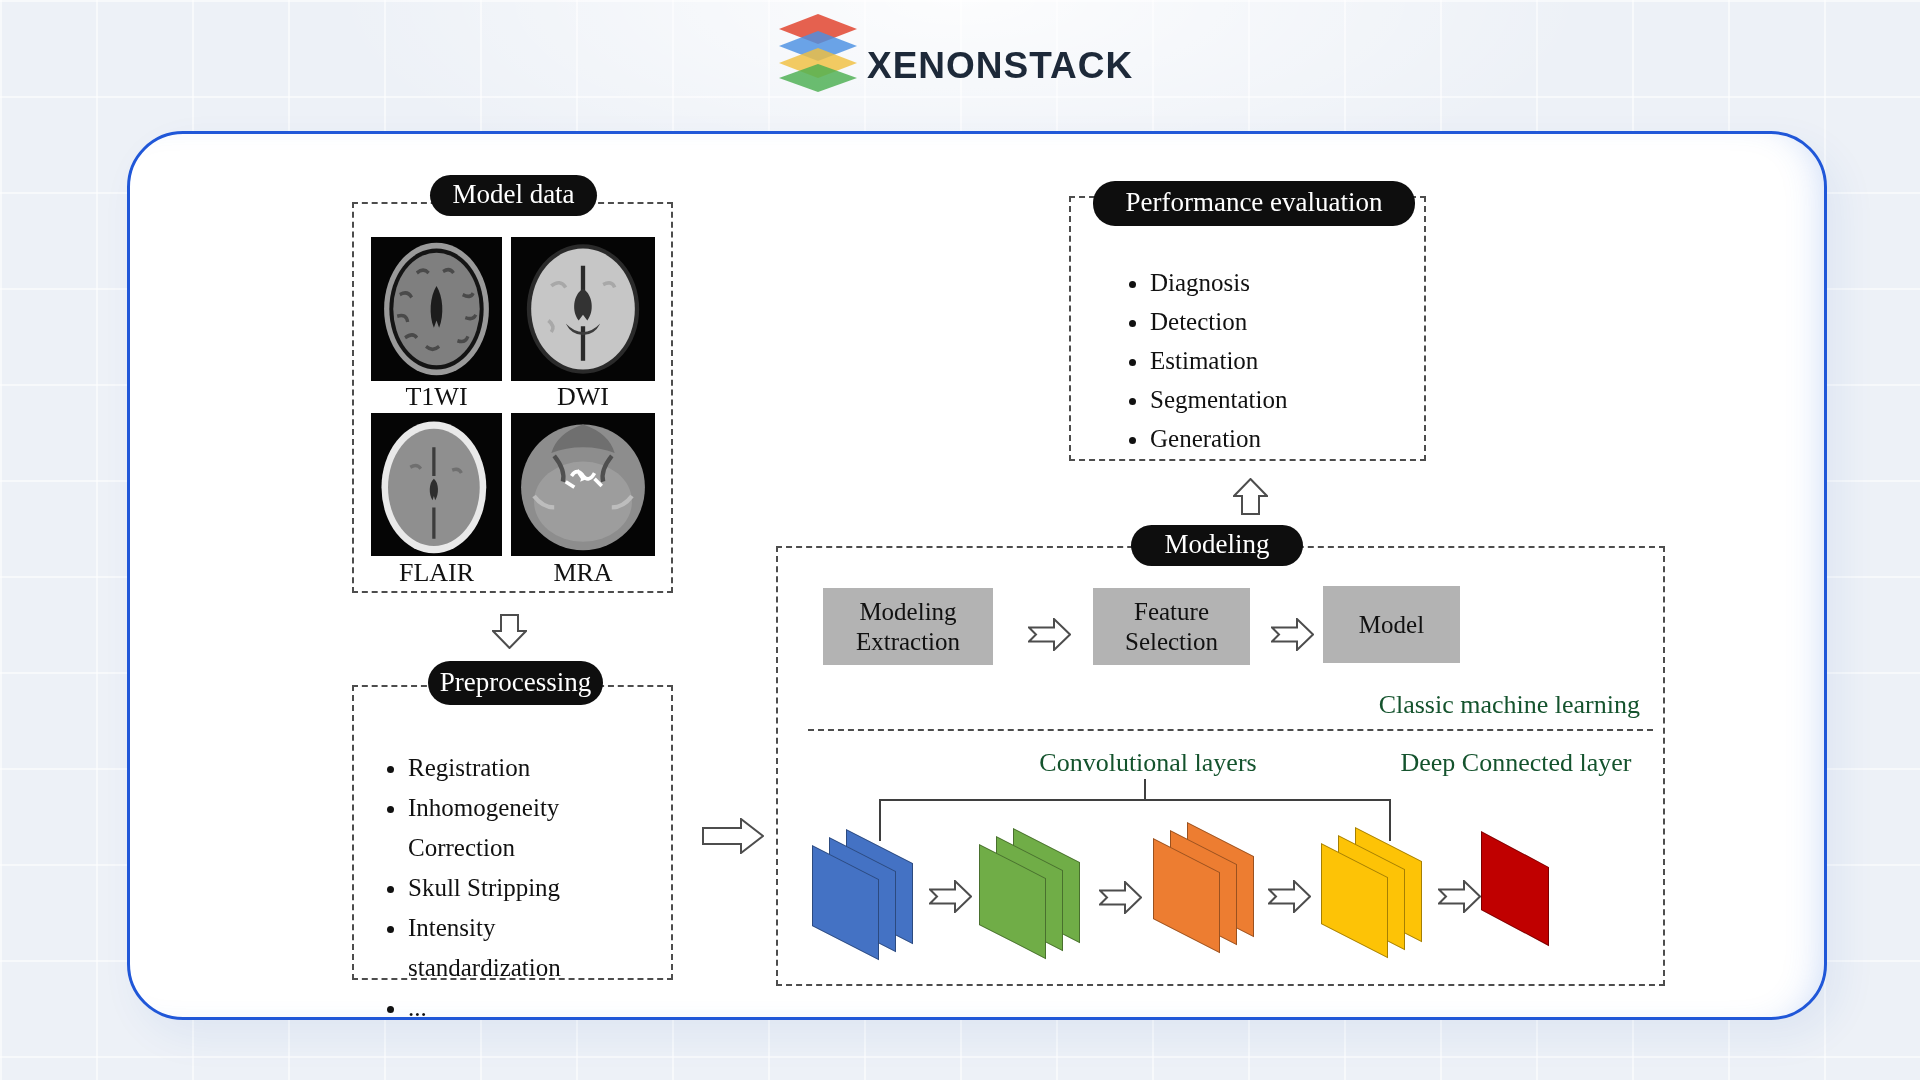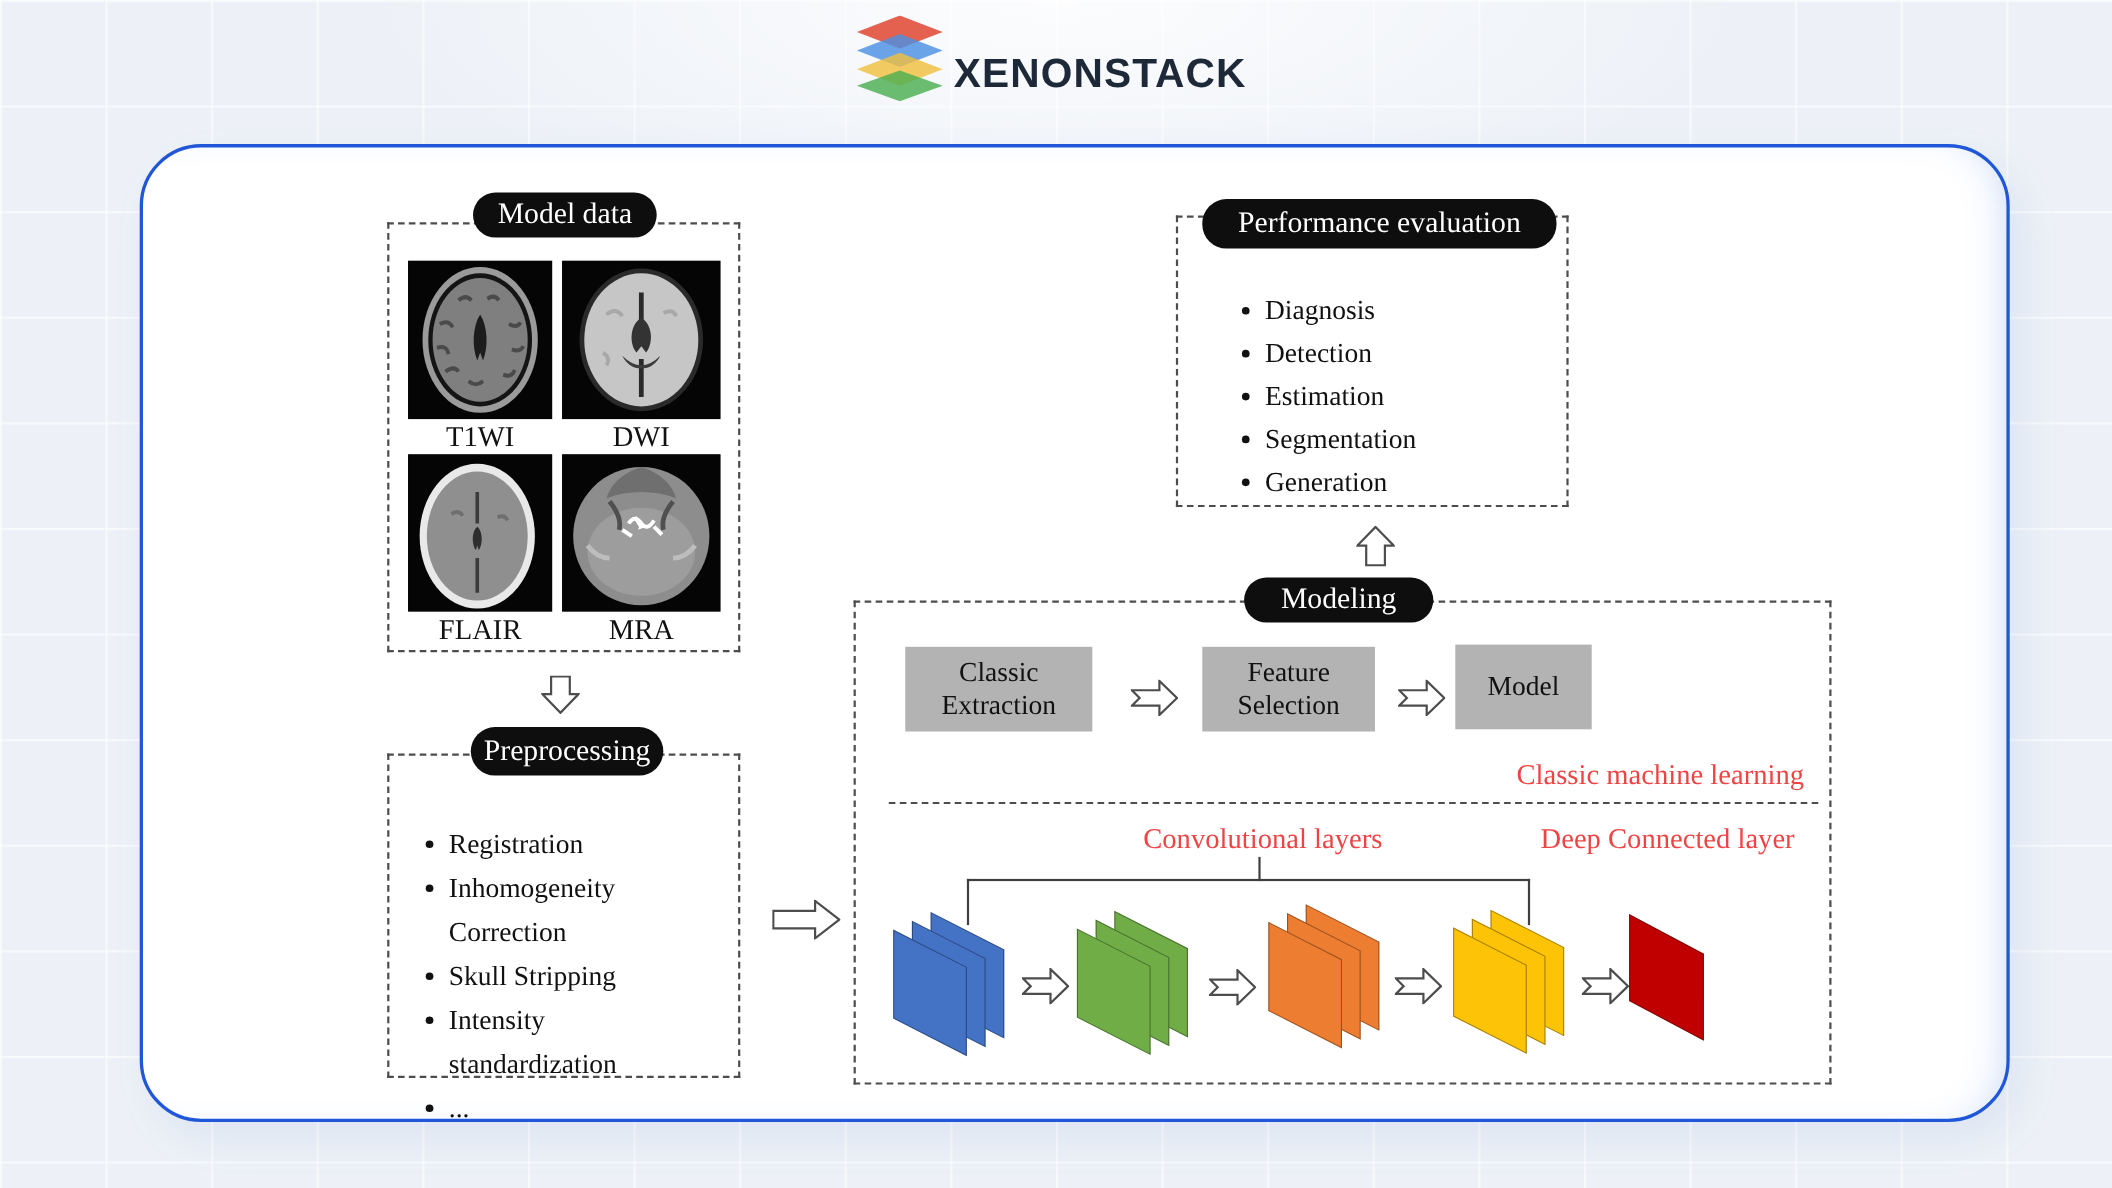--- a/index.html
+++ b/index.html
@@ -36,21 +36,21 @@
   .scan-label { position:absolute; font-size:26px; color:#111; text-align:center; }
   ul.bullets { position:absolute; list-style:disc outside;margin-top:20px; }
   ul.bullets li { font-size:25px; color:#111; line-height:40px; }
   .arrow { position:absolute; }
   .arrow svg { display:block; }
   .gray-box {
     position:absolute; background:#b3b3b3; color:#111;
     display:flex; align-items:center; justify-content:center; text-align:center;
     font-size:25px; line-height:1.2; padding:4px 14px;
   }
-  .caption { position:absolute; font-size:26px; color:#ef4444; }
+  .caption { position:absolute; font-size:26px; color:#14532d; }
   .sep-line { position:absolute; border-top:2px dashed #4d4d4d; height:0; }
   .bracket { position:absolute; background:#3f3f3f; }
   .stack { position:absolute; width:101px; height:131px; }
   .sheet {
     position:absolute; width:67px; height:81px;
     transform:skewY(27deg); transform-origin:top left;
     border:1px solid rgba(0,0,0,0.35);
   }
   .sheet.s0 { left:0;  top:16px; z-index:3; }
   .sheet.s1 { left:17px; top:8px; z-index:2; }
@@ -157,33 +157,33 @@
 
   <div class="dashed-box" style="left:646px; top:412px; width:889px; height:440px;"></div>
   <div class="pill" style="left:1001px; top:391px; width:172px; height:41px;">Modeling</div>
 
   <div class="arrow" style="left:1103px; top:344px;">
     <svg width="35" height="37" viewBox="0 0 35 37">
       <polygon points="17.5,1 34,18 26,18 26,36 9,36 9,18 1,18" fill="#ffffff" stroke="#4d4d4d" stroke-width="2"></polygon>
     </svg>
   </div>
 
-  <div class="gray-box" style="left:693px; top:454px; width:170px; height:77px;">Classic Extraction</div>
+  <div class="gray-box" style="left:693px; top:454px; width:170px; height:77px;">Modeling Extraction</div>
   <div class="arrow" style="left:898px; top:484px;">
     <svg width="43" height="33" viewBox="0 0 43 33">
       <polygon points="1,9.5 26,9.5 26,1 42,16.5 26,32 26,23.5 1,23.5 8,16.5" fill="#ffffff" stroke="#4d4d4d" stroke-width="2"></polygon>
     </svg>
   </div>
   <div class="gray-box" style="left:963px; top:454px; width:157px; height:77px;">Feature Selection</div>
   <div class="arrow" style="left:1141px; top:484px;">
     <svg width="43" height="33" viewBox="0 0 43 33">
       <polygon points="1,9.5 26,9.5 26,1 42,16.5 26,32 26,23.5 1,23.5 8,16.5" fill="#ffffff" stroke="#4d4d4d" stroke-width="2"></polygon>
     </svg>
   </div>
-  <div class="gray-box" style="left:1193px; top:452px; width:124px; height:77px;">Model</div>
+  <div class="gray-box" style="left:1193px; top:452px; width:137px; height:77px;">Model</div>
   <div class="caption" style="left:1210px; top:556px; width:300px; text-align:right;">Classic machine learning</div>
 
   <div class="sep-line" style="left:678px; top:595px; width:845px;"></div>
 
   <div class="caption" style="left:868px; top:614px; width:300px; text-align:center;">Convolutional layers</div>
   <div class="caption" style="left:1236px; top:614px; width:300px; text-align:center;">Deep Connected layer</div>
 
   <div class="bracket" style="left:749px; top:665px; width:512px; height:2px;"></div>
   <div class="bracket" style="left:1014px; top:645px; width:2px; height:22px;"></div>
   <div class="bracket" style="left:749px; top:665px; width:2px; height:42px;"></div>

